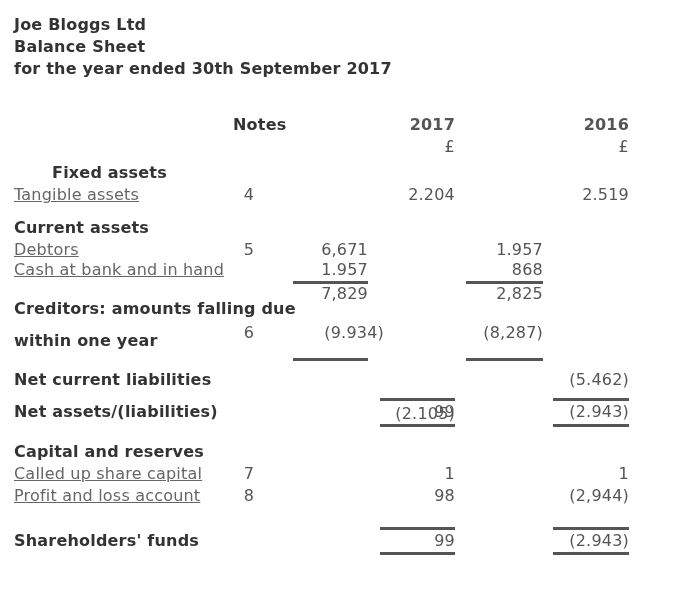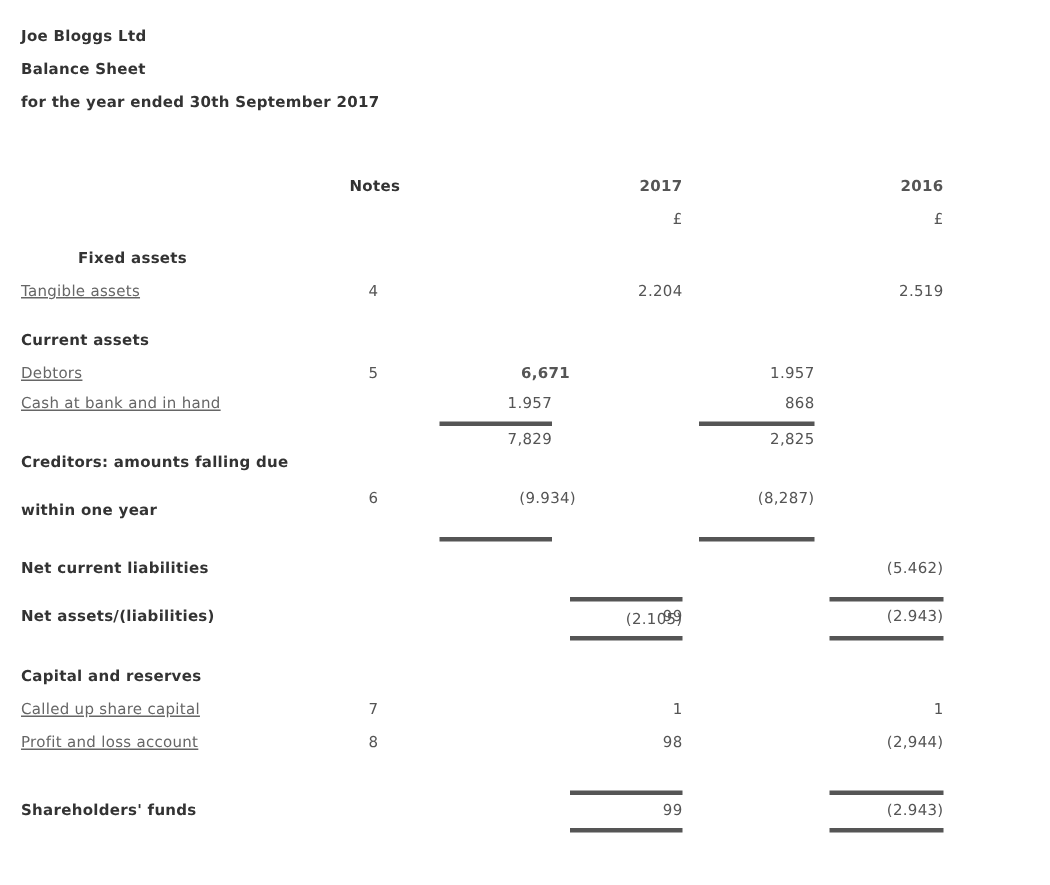--- a/index.html
+++ b/index.html
@@ -1,18 +1,18 @@
 <!DOCTYPE html>
 <html><head>
 <meta charset="utf-8">
 <style>
   html, body { margin: 0; padding: 0; background: #ffffff; }
   body { width: 700px; height: 590px; position: relative; overflow: hidden;
          font-family: "DejaVu Sans", sans-serif; color: #333; }
-  .t { position: absolute; white-space: nowrap; font-size: 10px; line-height: 14px; letter-spacing: 0.2px; }
+  .t { position: absolute; white-space: nowrap; font-size: 16px; line-height: 14px; letter-spacing: 0.2px; }
   .hdr { color: #333; font-weight: 600; }
   .sec { color: #333; font-weight: 600; }
   .lbl { color: #666; text-decoration: underline; }
   .num { color: #555; text-align: right; }
   .note { color: #555; text-align: center; width: 20px; }
   .rule { position: absolute; height: 3px; background: #555; }
 </style>
 </head>
 <body>
 
@@ -28,21 +28,21 @@
 
 <div class="t sec" style="left:14px;top:166px;margin-left:38px;">Fixed assets</div>
 <div class="t lbl" style="left:14px;top:188px;">Tangible assets</div>
 <div class="t note" style="left:239px;top:188px;">4</div>
 <div class="t num" style="left:395px;width:60px;top:188px;">2.204</div>
 <div class="t num" style="left:569px;width:60px;top:188px;">2.519</div>
 
 <div class="t sec" style="left:14px;top:221px;">Current assets</div>
 <div class="t lbl" style="left:14px;top:243px;">Debtors</div>
 <div class="t note" style="left:239px;top:243px;">5</div>
-<div class="t num" style="left:320px;width:60px;top:243px;font-weight:bold;">6,671</div>
+<div class="t num" style="left:308px;width:60px;top:243px;">6,671</div>
 <div class="t num" style="left:483px;width:60px;top:243px;">1.957</div>
 
 <div class="t lbl" style="left:14px;top:263px;">Cash at bank and in hand</div>
 <div class="t num" style="left:308px;width:60px;top:263px;">1.957</div>
 <div class="t num" style="left:483px;width:60px;top:263px;">868</div>
 
 <div class="rule" style="left:293px;width:75px;top:281px;"></div>
 <div class="rule" style="left:466px;width:77px;top:281px;"></div>
 
 <div class="t num" style="left:308px;width:60px;top:287px;">7,829</div>

